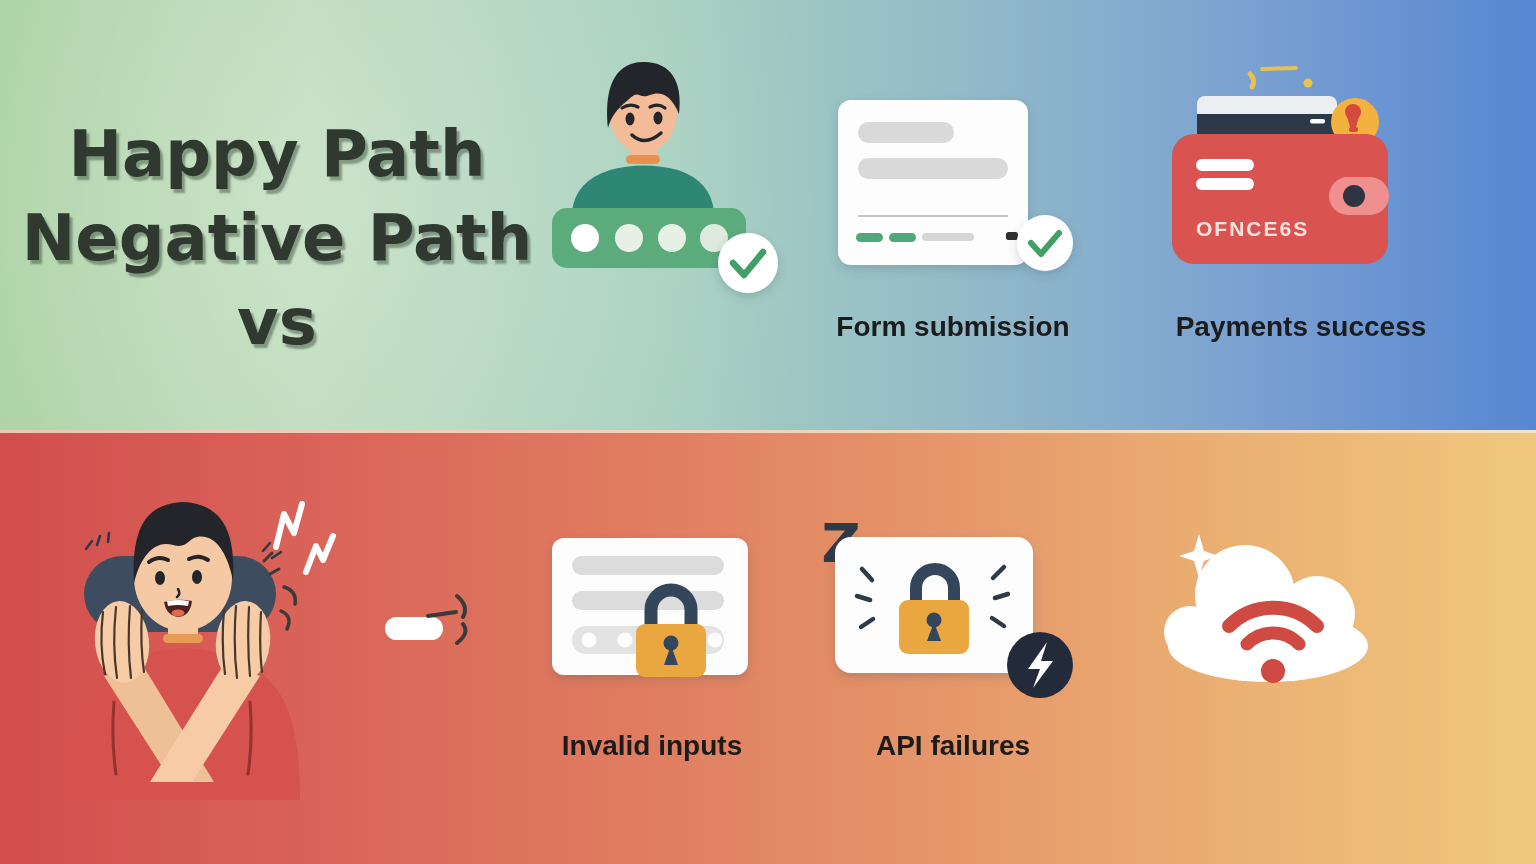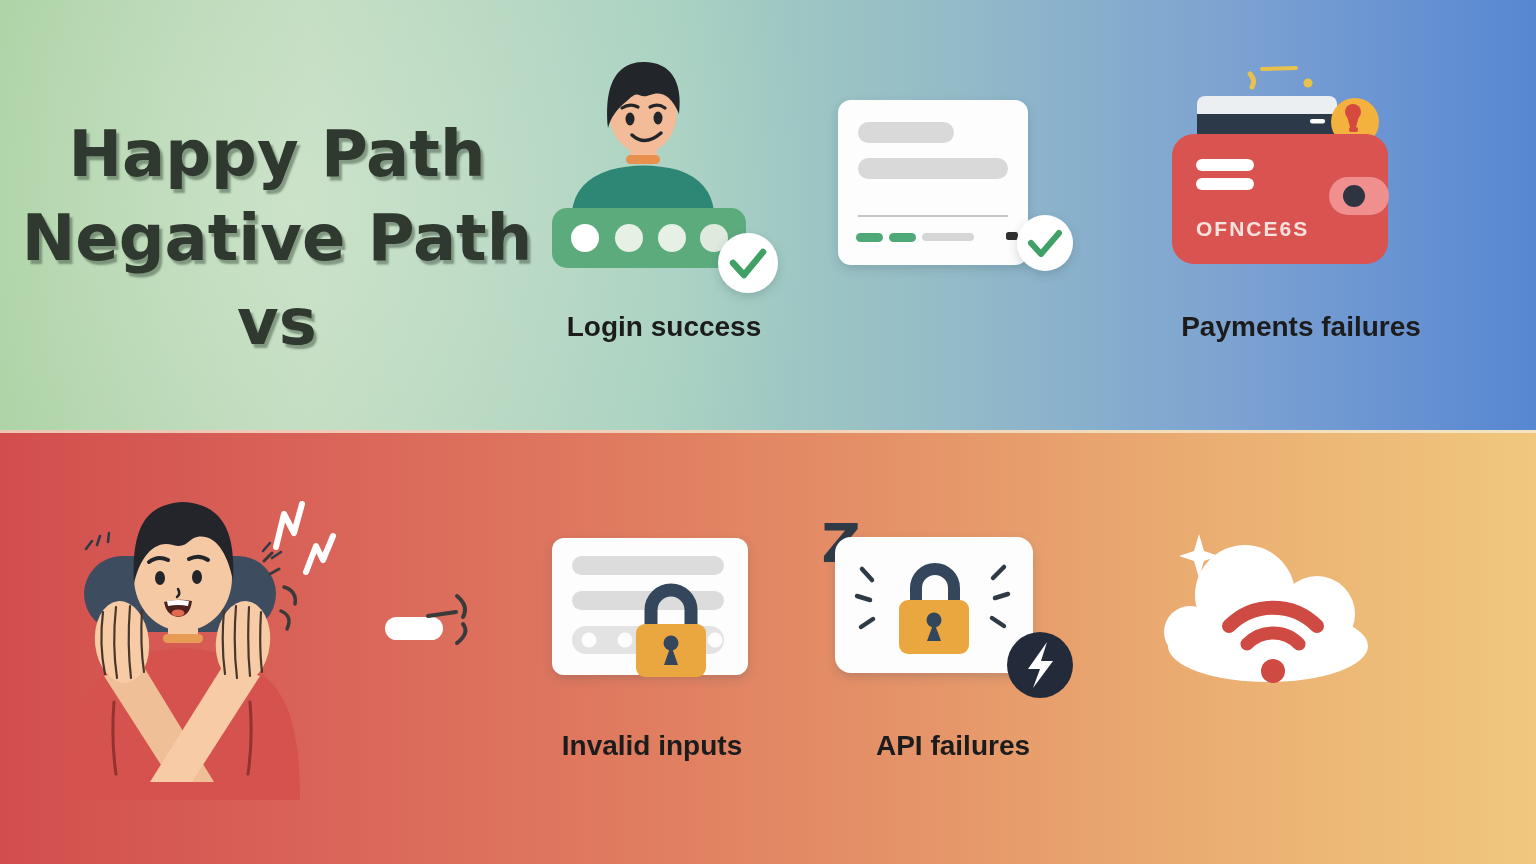--- a/index.html
+++ b/index.html
@@ -225,18 +225,18 @@
         <ellipse cx="1268" cy="646" rx="100" ry="36" fill="#ffffff"></ellipse>
       </g>
       <g>
         <path d="M 1229,626 A 62,62 0 0 1 1317,626" stroke="#cf4a42" stroke-width="14" fill="none" stroke-linecap="round"></path>
         <path d="M 1247,644 A 36,36 0 0 1 1299,644" stroke="#cf4a42" stroke-width="13" fill="none" stroke-linecap="round"></path>
         <circle cx="1273" cy="671" r="12" fill="#cf4a42"></circle>
       </g>
     </g>
   </svg>
 
-  <div class="item-label" style="left:664px;top:311px">Login success</div>
-  <div class="item-label" style="left:1301px;top:311px">Payments failures</div>
+  <div class="item-label" style="left:953px;top:311px">Form submission</div>
+  <div class="item-label" style="left:1301px;top:311px">Payments success</div>
   <div class="item-label" style="left:652px;top:730px">Invalid inputs</div>
   <div class="item-label" style="left:953px;top:730px">API failures</div>
 
 </div>
 
 </body></html>

